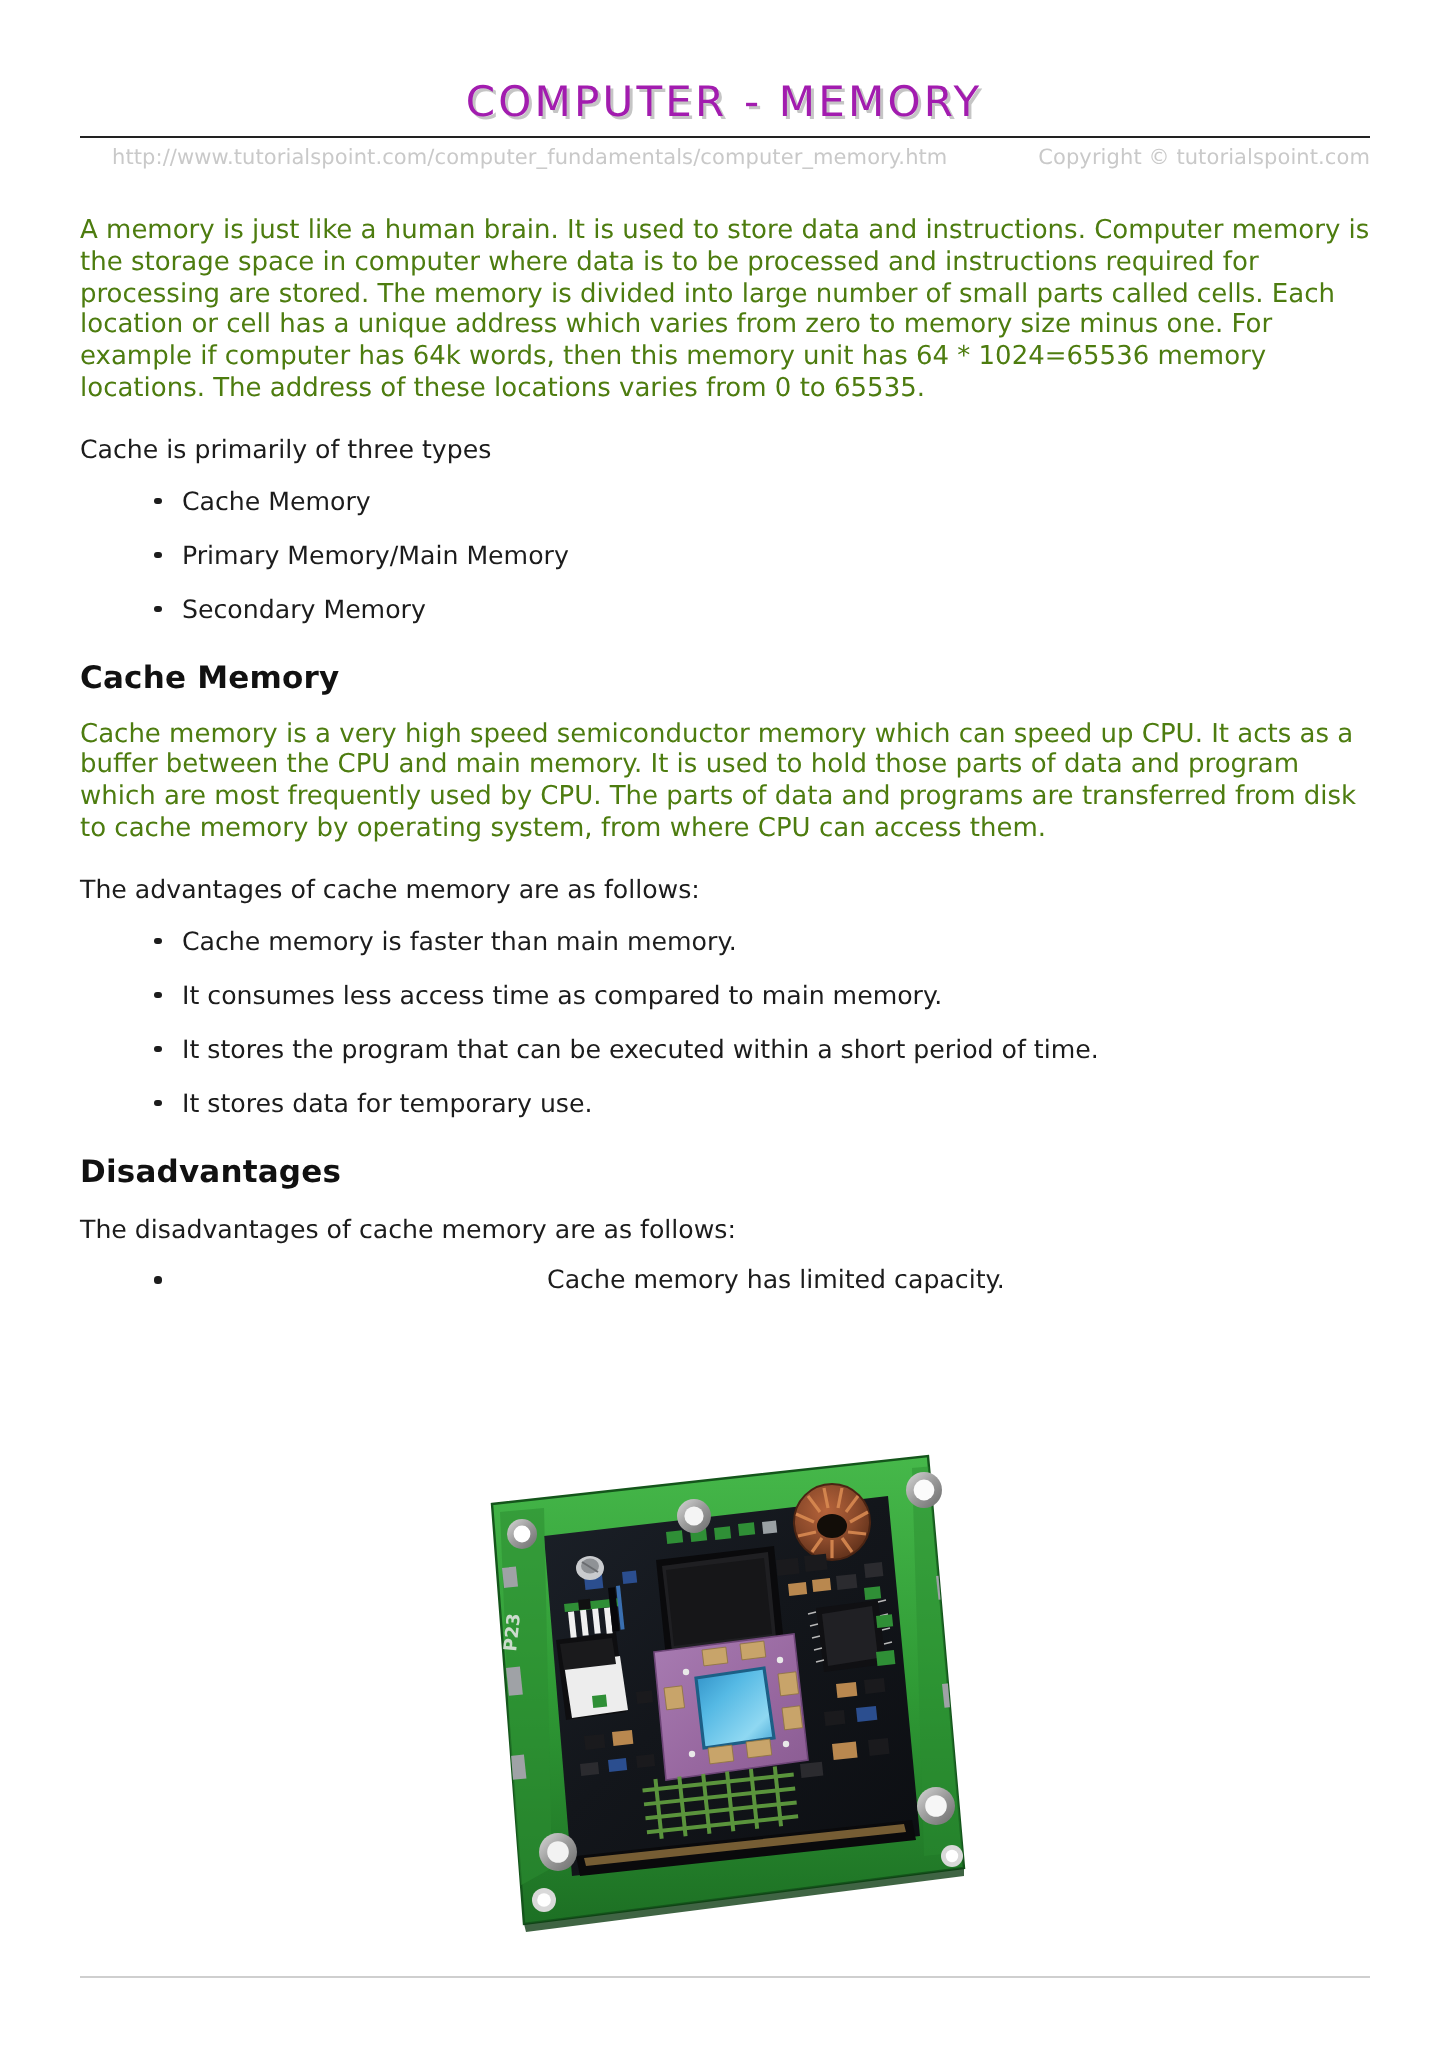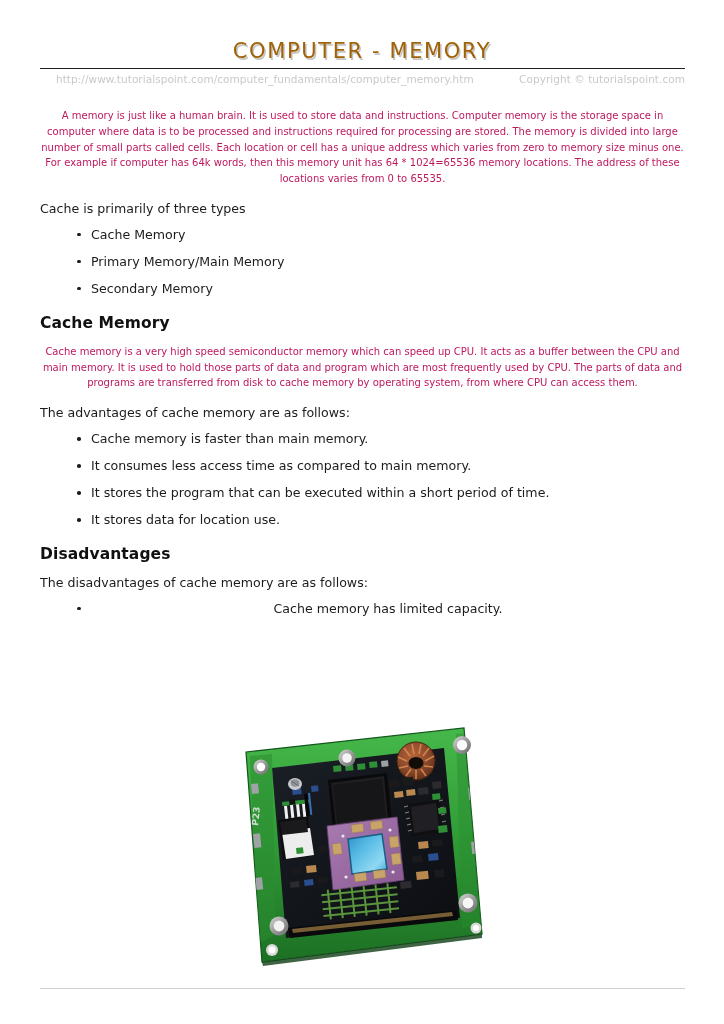--- a/index.html
+++ b/index.html
@@ -24,21 +24,21 @@
     width: 724px;
     height: 1024px;
   }
 
   
   .doc-title {
     text-align: center;
     font-size: 21px;
     font-weight: 400;
     letter-spacing: 1.6px;
-    color: #a16207;
+    color: #a21caf;
     margin: 0;
     padding-top: 39px;
     text-shadow: 1.5px 1.5px 0 rgba(150,150,150,0.55);
     white-space: nowrap;
   }
   .header-rule {
     position: absolute;
     left: 40px;
     top: 68px;
     width: 645px;
@@ -71,24 +71,24 @@
   
   .content {
     position: absolute;
     left: 40px;
     top: 108px;
     width: 645px;
   }
 
   p.para {
     margin: 0 0 14px 0;
-    font-size: 10px;
+    font-size: 13px;
     line-height: 15.8px;
-    color: #be185d;
-    text-align: center;
+    color: #4d7c0f;
+    text-align: left;
   }
   p.lead {
     margin: 0 0 10px 0;
     font-size: 12.6px;
     line-height: 15.8px;
     color: #1c1c1c;
   }
 
   h2.section-heading {
     margin: 18px 0 12px 0;
@@ -173,21 +173,21 @@
     </ul>
 
     <h2 class="section-heading">Cache Memory</h2>
     <p class="para">Cache memory is a very high speed semiconductor memory which can speed up CPU. It acts as a buffer between the CPU and main memory. It is used to hold those parts of data and program which are most frequently used by CPU. The parts of data and programs are transferred from disk to cache memory by operating system, from where CPU can access them.</p>
 
     <p class="lead">The advantages of cache memory are as follows:</p>
     <ul class="bullets">
       <li>Cache memory is faster than main memory.</li>
       <li>It consumes less access time as compared to main memory.</li>
       <li>It stores the program that can be executed within a short period of time.</li>
-      <li>It stores data for location use.</li>
+      <li>It stores data for temporary use.</li>
     </ul>
 
     <h2 class="section-heading">Disadvantages</h2>
     <p class="lead">The disadvantages of cache memory are as follows:</p>
     <ul class="bullets tight">
       <li>Cache memory has limited capacity.</li>
     </ul>
 
   </div>
 

